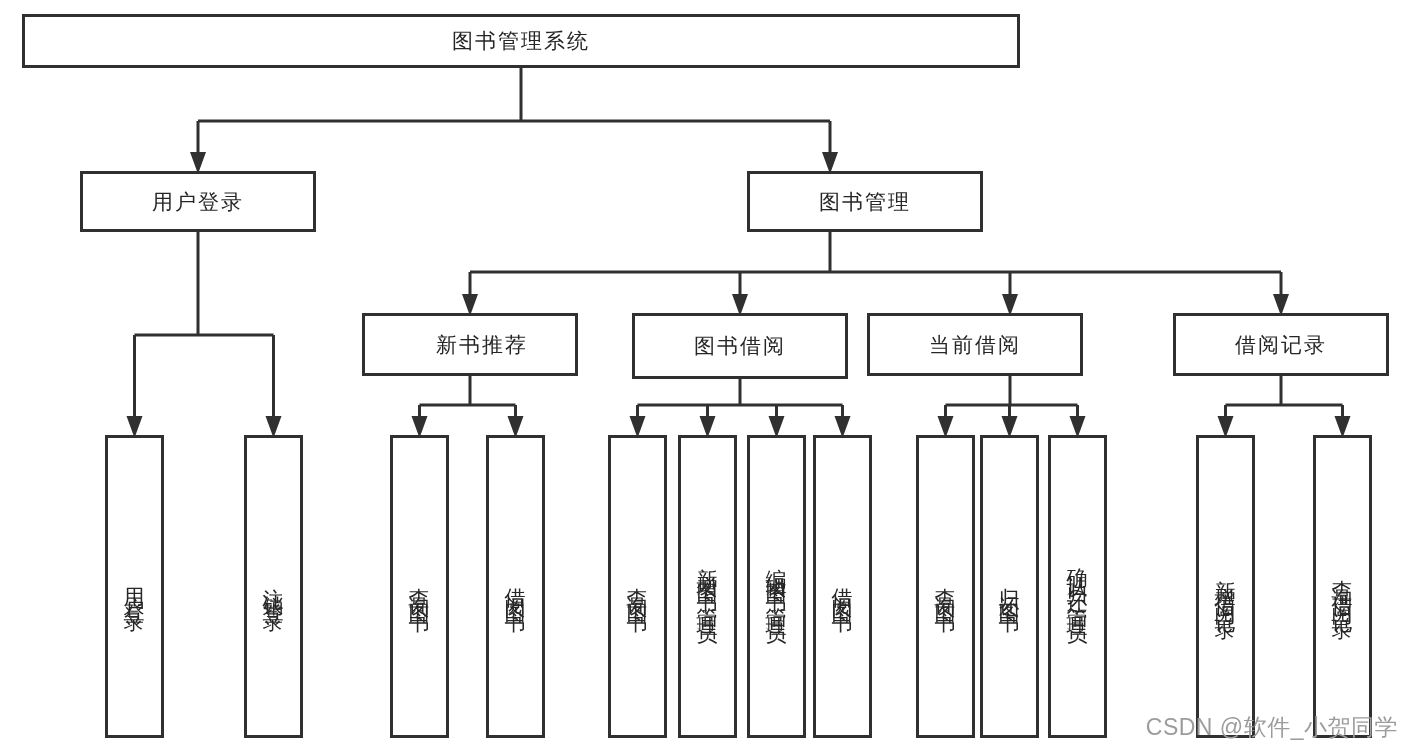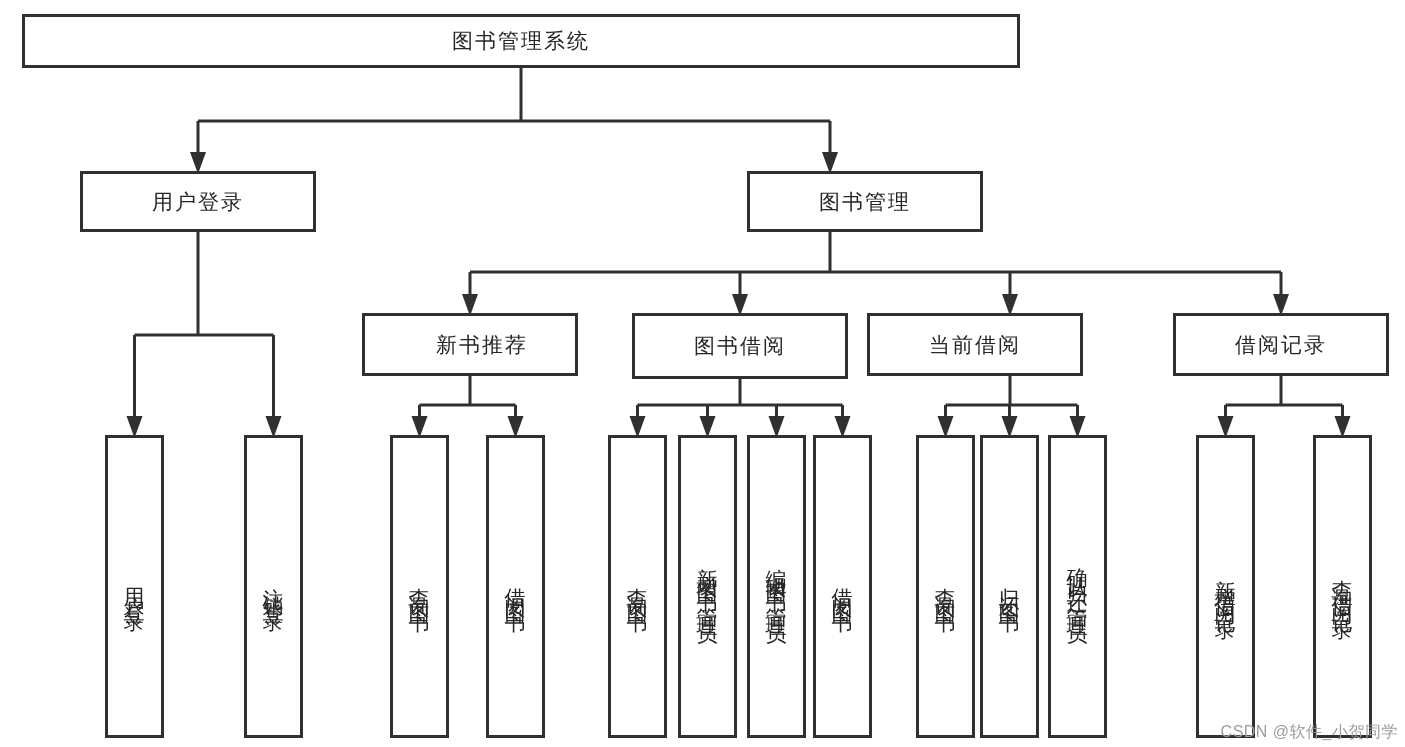--- a/index.html
+++ b/index.html
@@ -32,21 +32,21 @@
     font-size: 21px;
     letter-spacing: 8px;
     line-height: 1.1;
     white-space: nowrap;
   }
   .watermark {
     position: absolute;
     right: 7px; bottom: 4px;
     z-index: 3;
     color: #9c9c9c;
-    font-size: 16px;
+    font-size: 23px;
     letter-spacing: 0.5px;
     white-space: nowrap;
   }
 </style>
 </head>
 <body>
 
 <div class="stage">
 
   <svg class="wires" width="1405" height="747" viewBox="0 0 1405 747" aria-hidden="true">

